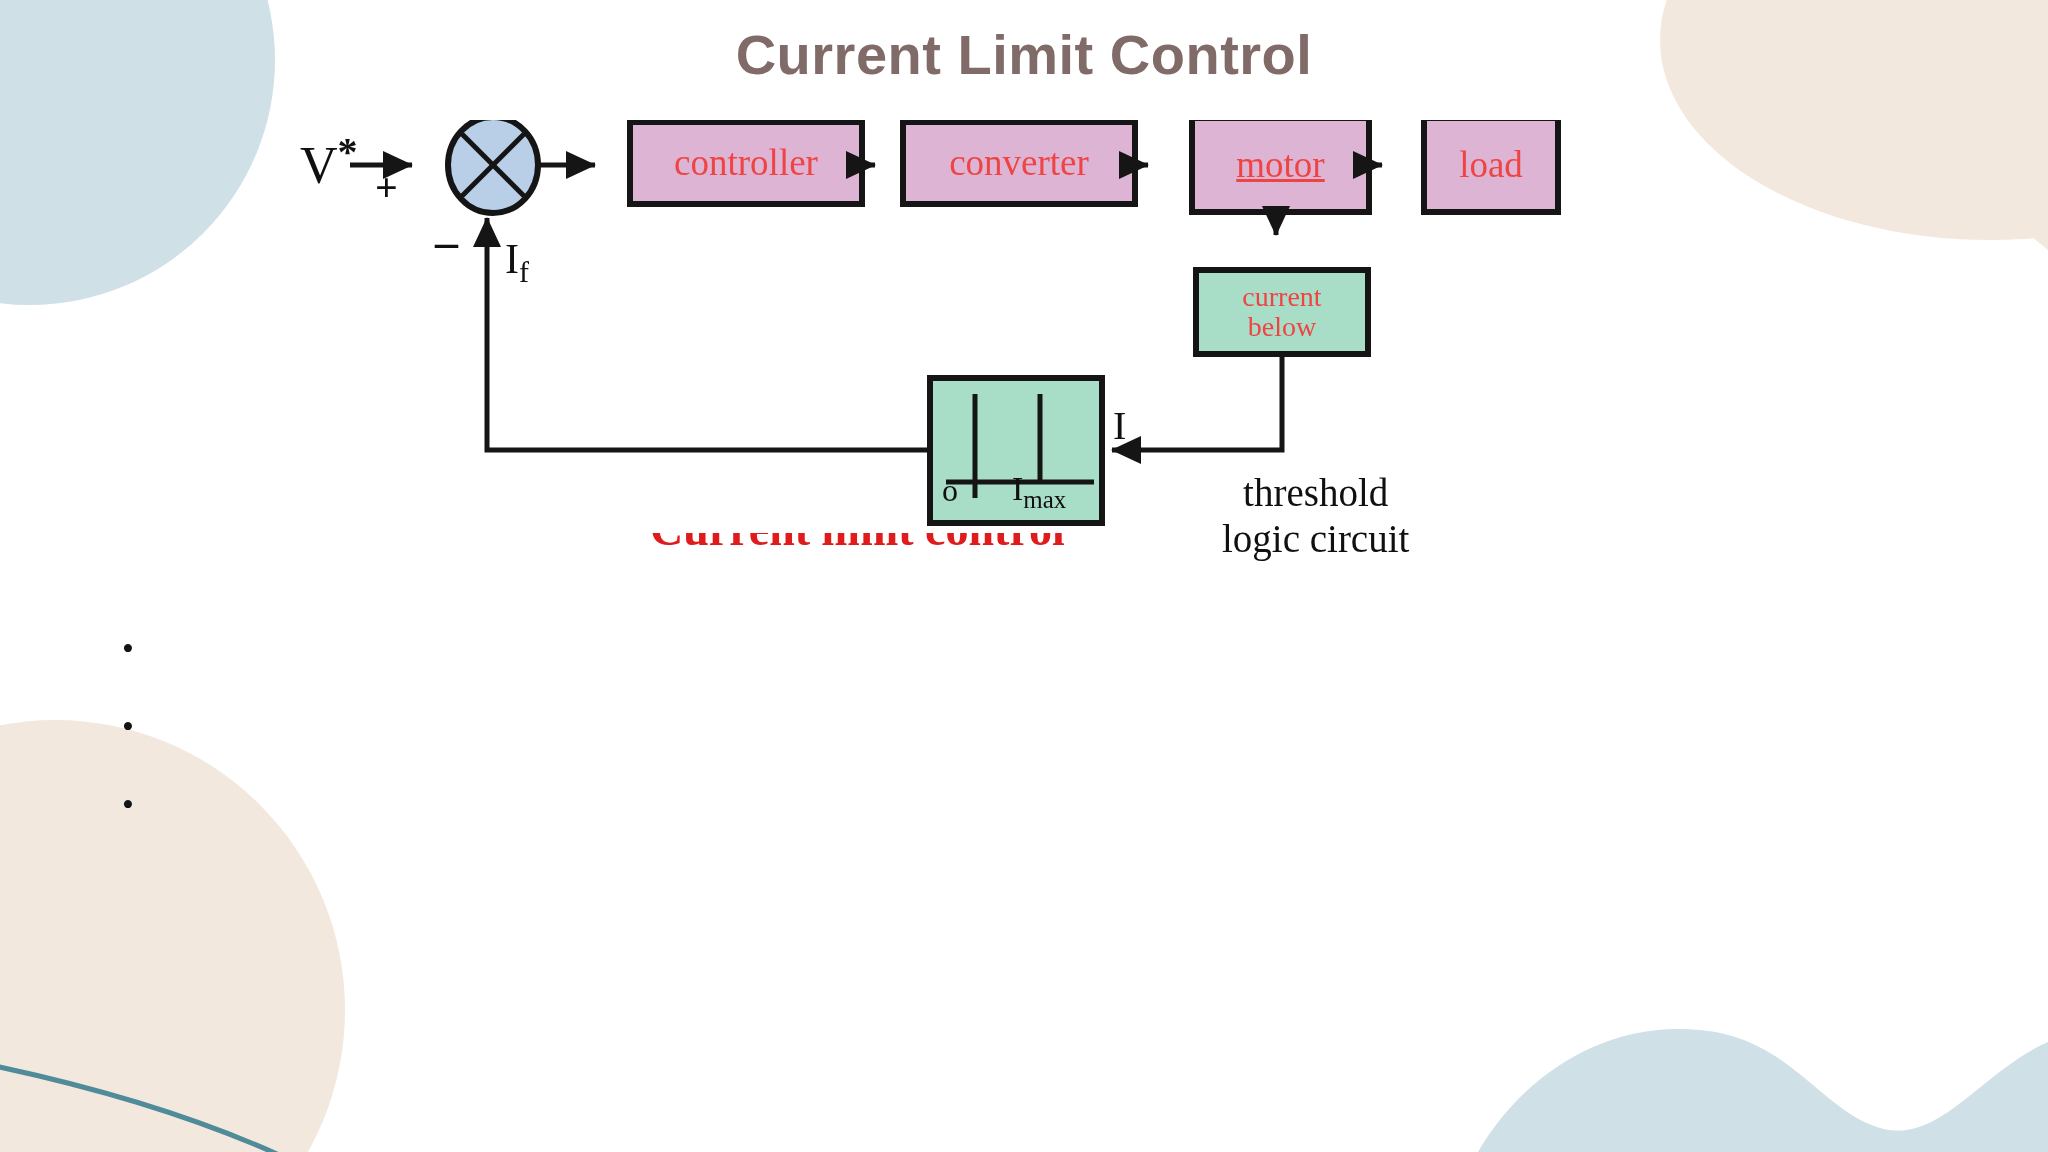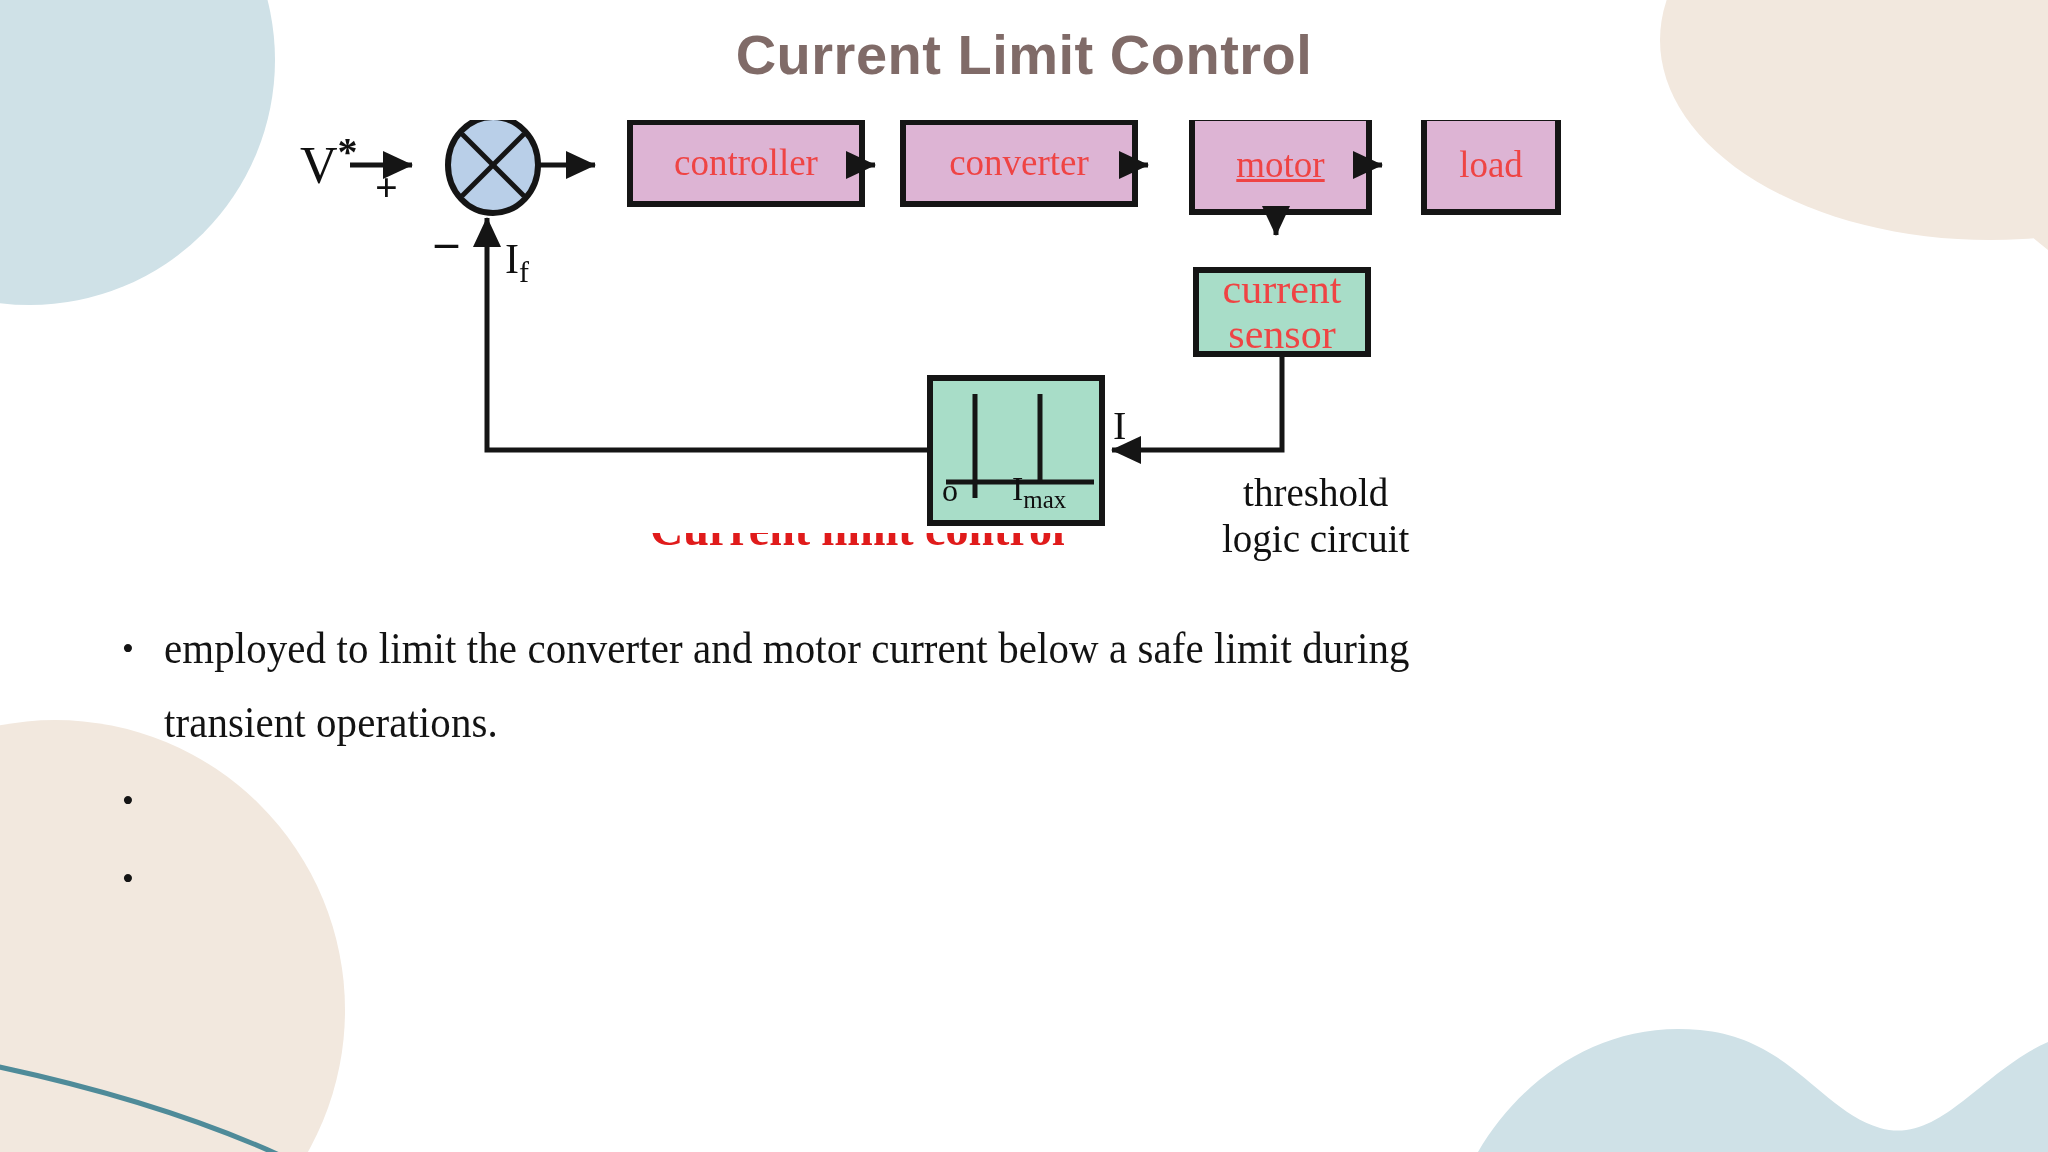--- a/index.html
+++ b/index.html
@@ -235,23 +235,23 @@
   </div>
 
   <div class="blk-text" style="left:630px; top:2px; width:232px; height:82px;">controller</div>
 
   <div class="blk-text" style="left:903px; top:2px; width:232px; height:82px;">converter</div>
 
   <div class="blk-text" style="left:1192px; top:-2px; width:177px; height:94px;text-decoration:underline;">motor</div>
 
   <div class="blk-text" style="left:1424px; top:-2px; width:134px; height:94px;">load</div>
 
-  <div class="blk-text" style="left:1196px; top:150px; width:172px; height:84px; font-size:42px;">
+  <div class="blk-text" style="left:1196px; top:150px; width:172px; height:84px; font-size:28px;">
     <span>current</span>
-    <span>sensor</span>
+    <span>below</span>
   </div>
 
   <div class="dg-label" style="left:942px; top:352px; font-size:32px;">o</div>
 
   <div class="dg-label" style="left:1012px; top:350px; font-size:34px;">
     <span>I</span><span style="font-size:25px; vertical-align:sub;">max</span>
   </div>
 
   <div class="dg-label" style="left:1113px; top:282px; font-size:40px;">I</div>
 
@@ -263,24 +263,20 @@
 </div>
 
 <div id="red-caption-clip">
   <div id="red-caption">Current limit control</div>
 </div>
 
 <div id="bullets">
 
   <div class="bullet-row">
     <div class="bullet-dot">•</div>
-    <div>
-      <div class="bullet-text">employed to limit the converter and motor current below a safe limit during</div>
-      <div class="bullet-text">transient operations.</div>
-    </div>
   </div>
 
   <div class="bullet-row">
     <div class="bullet-dot">•</div>
   </div>
 
   <div class="bullet-row">
     <div class="bullet-dot">•</div>
   </div>
 

